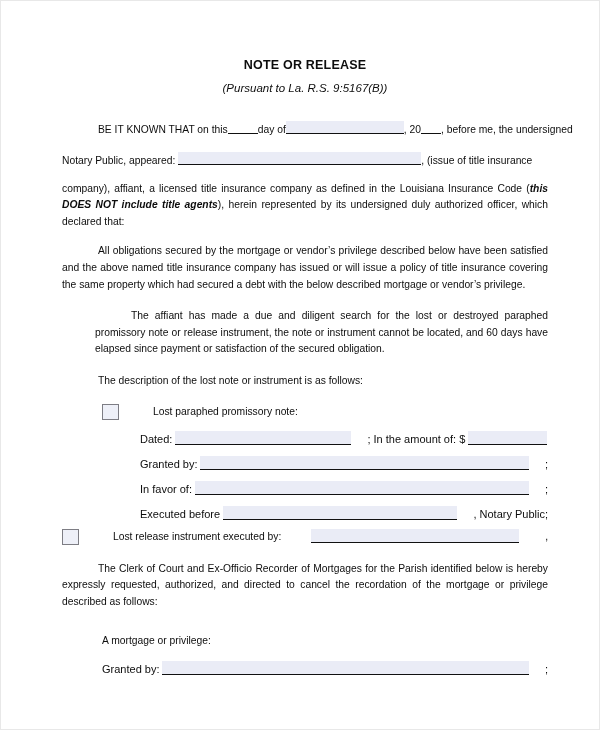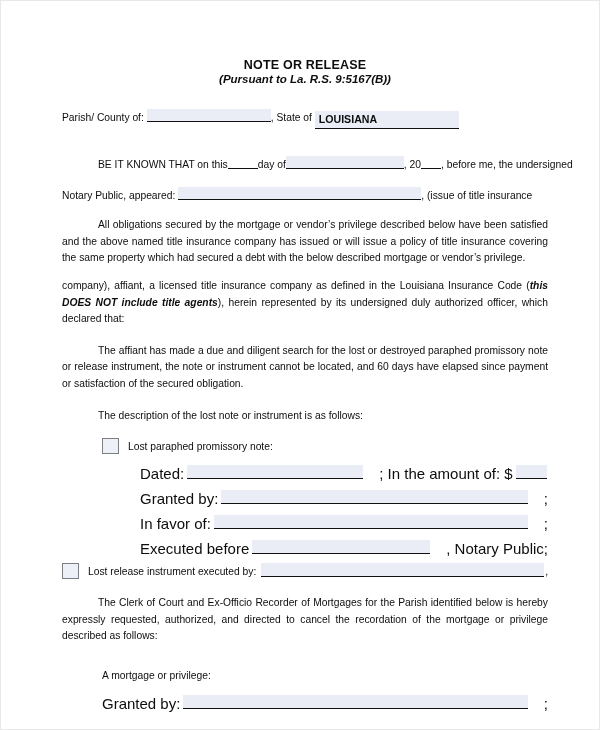--- a/index.html
+++ b/index.html
@@ -32,23 +32,23 @@
   
   .title-block { text-align: center; padding-top: 58px; }
   .doc-title {
     font-size: 12.5px;
     font-weight: bold;
     letter-spacing: 0.2px;
     line-height: 1.1;
   }
   .doc-subtitle {
     font-size: 11.5px;
-    font-weight: bold;
+    font-weight: normal;
     font-style: italic;
-    margin-top: 0;
+    margin-top: 9px;
     line-height: 1.1;
   }
 
   
   .para {
     font-size: 10.3px;
     line-height: 16.6px;
     text-align: justify;
     text-justify: inter-word;
     margin: 0;
@@ -78,39 +78,40 @@
     border-bottom: 1px solid #111111;
     height: 13px;
     display: inline-block;
     vertical-align: -2px;
   }
 
   
   .row {
     display: flex;
     align-items: flex-end;
-    font-size: 15px;
+    font-size: 11px;
     line-height: 15px;
     margin-top: 9px;
   }
   .row .lbl { white-space: nowrap; flex: none; }
   .row .line {
     flex: 1 1 auto;
     background: #eaecf6;
     border-bottom: 1px solid #111111;
     height: 13px;
     margin: 0 1px 2px 3px;
   }
   .row .tail { white-space: nowrap; flex: none; padding-left: 15px; }
 
   
   .cb-row {
     display: flex;
     align-items: center;
     font-size: 10.3px;
+    gap: 25px;
   }
   .checkbox {
     width: 17px;
     height: 16px;
     border: 1.4px solid #7d7d84;
     background: #eef0f8;
     box-sizing: border-box;
     flex: none;
     margin-right: 9px;
   }
@@ -128,48 +129,41 @@
 <body>
 
 <div id="page">
   <div id="inner">
 
     <div class="title-block">
       <div class="doc-title">NOTE OR RELEASE</div>
       <div class="doc-subtitle">(Pursuant to La. R.S. 9:5167(B))</div>
     </div>
 
-    <div style="margin-top:22px;">
-      <span class="flowline">
-        <span>Parish/ County of:</span>
-        <span class="fld" style="width:124px;"></span><span>, State of</span>
-        <span class="fld-box" style="width:140px; padding-left:4px; height:auto; font-size:10.6px; font-weight:bold;">LOUISIANA</span>
-      </span>
-    </div>
 
     <div style="margin-top:25px;">
       <span class="flowline">
         <span style="display:inline-block; width:36px;"></span><span>BE IT KNOWN THAT on this</span><span class="fld blank" style="width:30px;"></span><span>day of</span><span class="fld" style="width:118px;"></span><span>, 20</span><span class="fld blank" style="width:20px;"></span><span>, before me, the undersigned</span>
       </span>
     </div>
 
     <div style="margin-top:11px;">
       <span class="flowline">
         <span>Notary Public, appeared:</span>
         <span class="fld" style="width:243px;"></span><span>, (issue of title insurance</span>
       </span>
     </div>
 
-    <div class="para indent" style="margin-top:13px;">All obligations secured by the mortgage or vendor’s privilege described below have been satisfied and the above named title insurance company has issued or will issue a policy of title insurance covering the same property which had secured a debt with the below described mortgage or vendor’s privilege.</div>
-
     <div class="para" style="margin-top:11px;">
       <span>company), affiant, a licensed title insurance company as defined in the Louisiana Insurance Code (</span><span class="bold-ital">this DOES NOT include title agents</span><span>), herein represented by its undersigned duly authorized officer, which declared that:</span>
     </div>
 
-    <div class="para indent" style="margin-top:15px;">The affiant has made a due and diligent search for the lost or destroyed paraphed promissory note or release instrument, the note or instrument cannot be located, and 60 days have elapsed since payment or satisfaction of the secured obligation.</div>
+    <div class="para indent" style="margin-top:13px;">All obligations secured by the mortgage or vendor’s privilege described below have been satisfied and the above named title insurance company has issued or will issue a policy of title insurance covering the same property which had secured a debt with the below described mortgage or vendor’s privilege.</div>
+
+    <div class="para indent" style="margin-top:15px;margin-left:33px;">The affiant has made a due and diligent search for the lost or destroyed paraphed promissory note or release instrument, the note or instrument cannot be located, and 60 days have elapsed since payment or satisfaction of the secured obligation.</div>
 
     <div class="para indent" style="margin-top:15px;">The description of the lost note or instrument is as follows:</div>
 
     <div class="cb-row" style="margin-top:14px; margin-left:40px;">
       <span class="checkbox"></span>
       <span class="cb-label">Lost paraphed promissory note:</span>
     </div>
 
     <div class="row" style="margin-left:78px; margin-top:11px;">
       <span class="lbl">Dated:</span>

